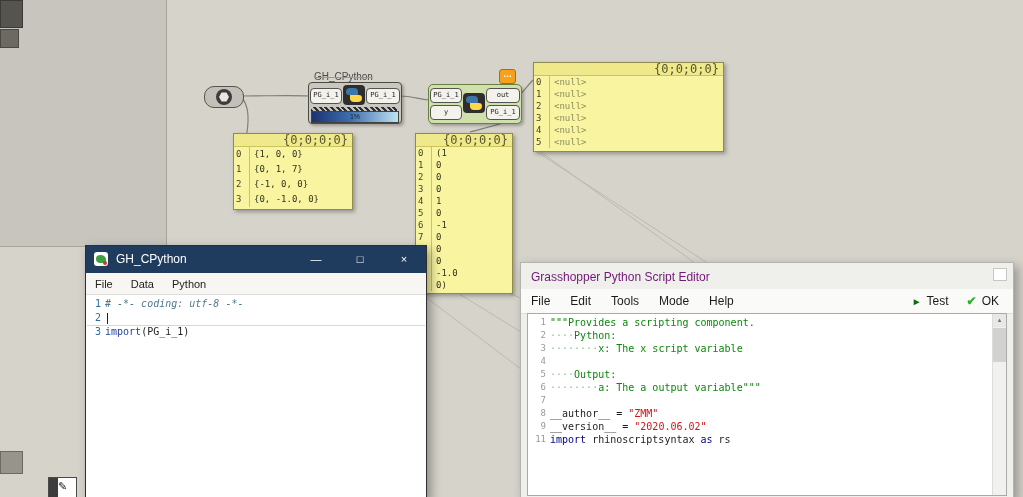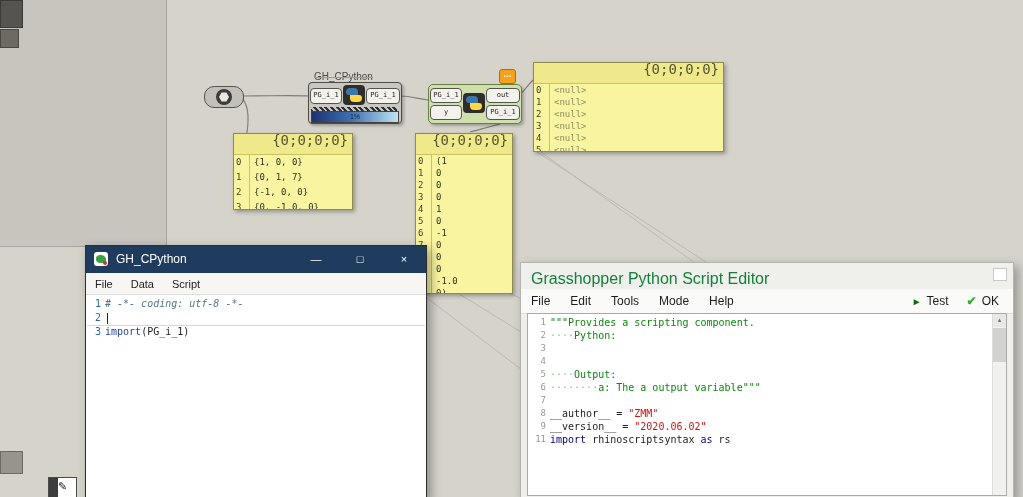--- a/index.html
+++ b/index.html
@@ -41,21 +41,21 @@
   .pycomp{position:absolute;left:428px;top:84px;width:92px;height:38px;background:#cfe0ad;border:1px solid #67823f;border-radius:5px;box-shadow:2px 2px 3px rgba(0,0,0,.25)}
   .pycomp .p-in1{left:1px;top:3px;width:30px;height:13px;line-height:12px}
   .pycomp .p-in2{left:1px;top:20px;width:30px;height:13px;line-height:12px}
   .pycomp .p-out1{right:1px;top:3px;width:32px;height:13px;line-height:12px}
   .pycomp .p-out2{right:1px;top:20px;width:32px;height:13px;line-height:12px}
   .pycomp .pybox{left:34px;top:8px}
   .warn{position:absolute;left:499px;top:69px;width:15px;height:13px;background:#f5a11c;border:1px solid #a86f11;border-radius:3px;color:#fff;font-size:9px;line-height:9px;text-align:center;font-weight:bold}
 
   
   .panel{position:absolute;background:#f8f4a0;border:1px solid #8f8a4f;box-shadow:2px 2px 4px rgba(0,0,0,.3);font-family:"DejaVu Sans Mono",monospace;color:#33331f;overflow:hidden}
-  .panel-header{background:#efe98c;border-bottom:1px solid #cac45f;font-size:14px;text-align:right;padding:1px 4px 8px 0;height:11px;line-height:10px;color:#55552f}
+  .panel-header{background:#efe98c;border-bottom:1px solid #cac45f;font-size:12px;text-align:right;padding:1px 4px 0 0;height:11px;line-height:10px;color:#55552f}
   .prow{display:flex;font-size:9px;white-space:pre}
   .pidx{flex:0 0 13px;border-right:1px solid #cac45f;padding-left:2px;color:#44442a}
   .pval{padding-left:4px}
   .p1{left:233px;top:133px;width:118px;height:75px}
   .p1 .prow{height:15px;line-height:15px}
   .p2{left:415px;top:133px;width:96px;height:159px}
   .p2 .prow{height:12px;line-height:12px}
   .p3{left:533px;top:62px;width:189px;height:88px}
   .p3 .prow{height:12px;line-height:12px}
   .p3 .pval{color:#8f8f63}
@@ -89,21 +89,21 @@
   .tk-kw{color:#2743a0}
   .tk-pl{color:#1c1c1c}
   .tk-doc{color:#0c870c}
   .tk-ws{color:#8cc48c}
   .tk-str{color:#cc1616}
   .tk-kw2{color:#00008b;font-weight:normal}
 
   
   .sewin{position:absolute;left:520px;top:262px;width:492px;height:235px;background:#efefec;border:1px solid #b3b3af;box-shadow:4px 4px 10px rgba(0,0,0,.3)}
   .sewin-title{position:absolute;left:0;top:0;right:0;height:26px}
-  .sewin-title-text{position:absolute;left:10px;top:7px;font-size:16px;color:#15803d}
+  .sewin-title-text{position:absolute;left:10px;top:7px;font-size:12px;color:#701a75}
   .sewin-frag{position:absolute;right:6px;top:5px;width:12px;height:11px;background:#fff;border:1px solid #c7c7c3}
   .sewin-menu{position:absolute;left:0;top:26px;right:0;height:24px;background:#fafaf8;border-bottom:1px solid #dcdcd8;display:flex;align-items:center}
   .sewin-menuitems{display:flex;align-items:center}
   .sewin-menu .menu-item{font-size:12px;color:#1c1c1c;padding:0 10px}
   .sewin-actions{margin-left:auto;display:flex;align-items:center;gap:18px;padding-right:14px}
   .act-btn{display:flex;align-items:center;gap:5px;font-size:12px;color:#1c1c1c}
   .play{color:#0f6b0f;font-size:10px}
   .check{color:#2fae2f;font-size:12px;font-weight:bold}
   .sewin-code{position:absolute;left:6px;top:50px;right:6px;bottom:2px;background:#fff;border:1px solid #aaa;overflow:hidden}
   .se .cline{height:13px;line-height:13px;font-size:10px}
@@ -211,21 +211,21 @@
           <span class="ico-dot"></span>
         </span>
       <span class="ghwin-title-text">GH_CPython</span>
       <span class="wbtn min">—</span>
       <span class="wbtn max">□</span>
       <span class="wbtn close">×</span>
     </div>
     <div class="ghwin-menu">
         <span class="menu-item">File</span>
         <span class="menu-item">Data</span>
-        <span class="menu-item">Script</span>
+        <span class="menu-item">Python</span>
       </div>
     <div class="ghwin-editor">
       <div class="codelines cpy">
           <div class="cline">
             <span class="lnum">1</span>
             <span class="ltext"><span class="tk-cmt"># -*- coding: utf-8 -*-</span></span>
           </div>
           <div class="cline">
             <span class="lnum">2</span>
             <span class="ltext"></span>
@@ -269,20 +269,21 @@
           <div class="cline">
             <span class="lnum">1</span>
             <span class="ltext"><span class="tk-doc">"""Provides a scripting component.</span></span>
           </div>
           <div class="cline">
             <span class="lnum">2</span>
             <span class="ltext"><span class="tk-ws">····</span><span class="tk-doc">Python:</span></span>
           </div>
           <div class="cline">
             <span class="lnum">3</span>
+            <span class="ltext"><span class="tk-ws">········</span><span class="tk-doc">x: The x script variable</span></span>
           </div>
           <div class="cline">
             <span class="lnum">4</span>
           </div>
           <div class="cline">
             <span class="lnum">5</span>
             <span class="ltext"><span class="tk-ws">····</span><span class="tk-doc">Output:</span></span>
           </div>
           <div class="cline">
             <span class="lnum">6</span>

